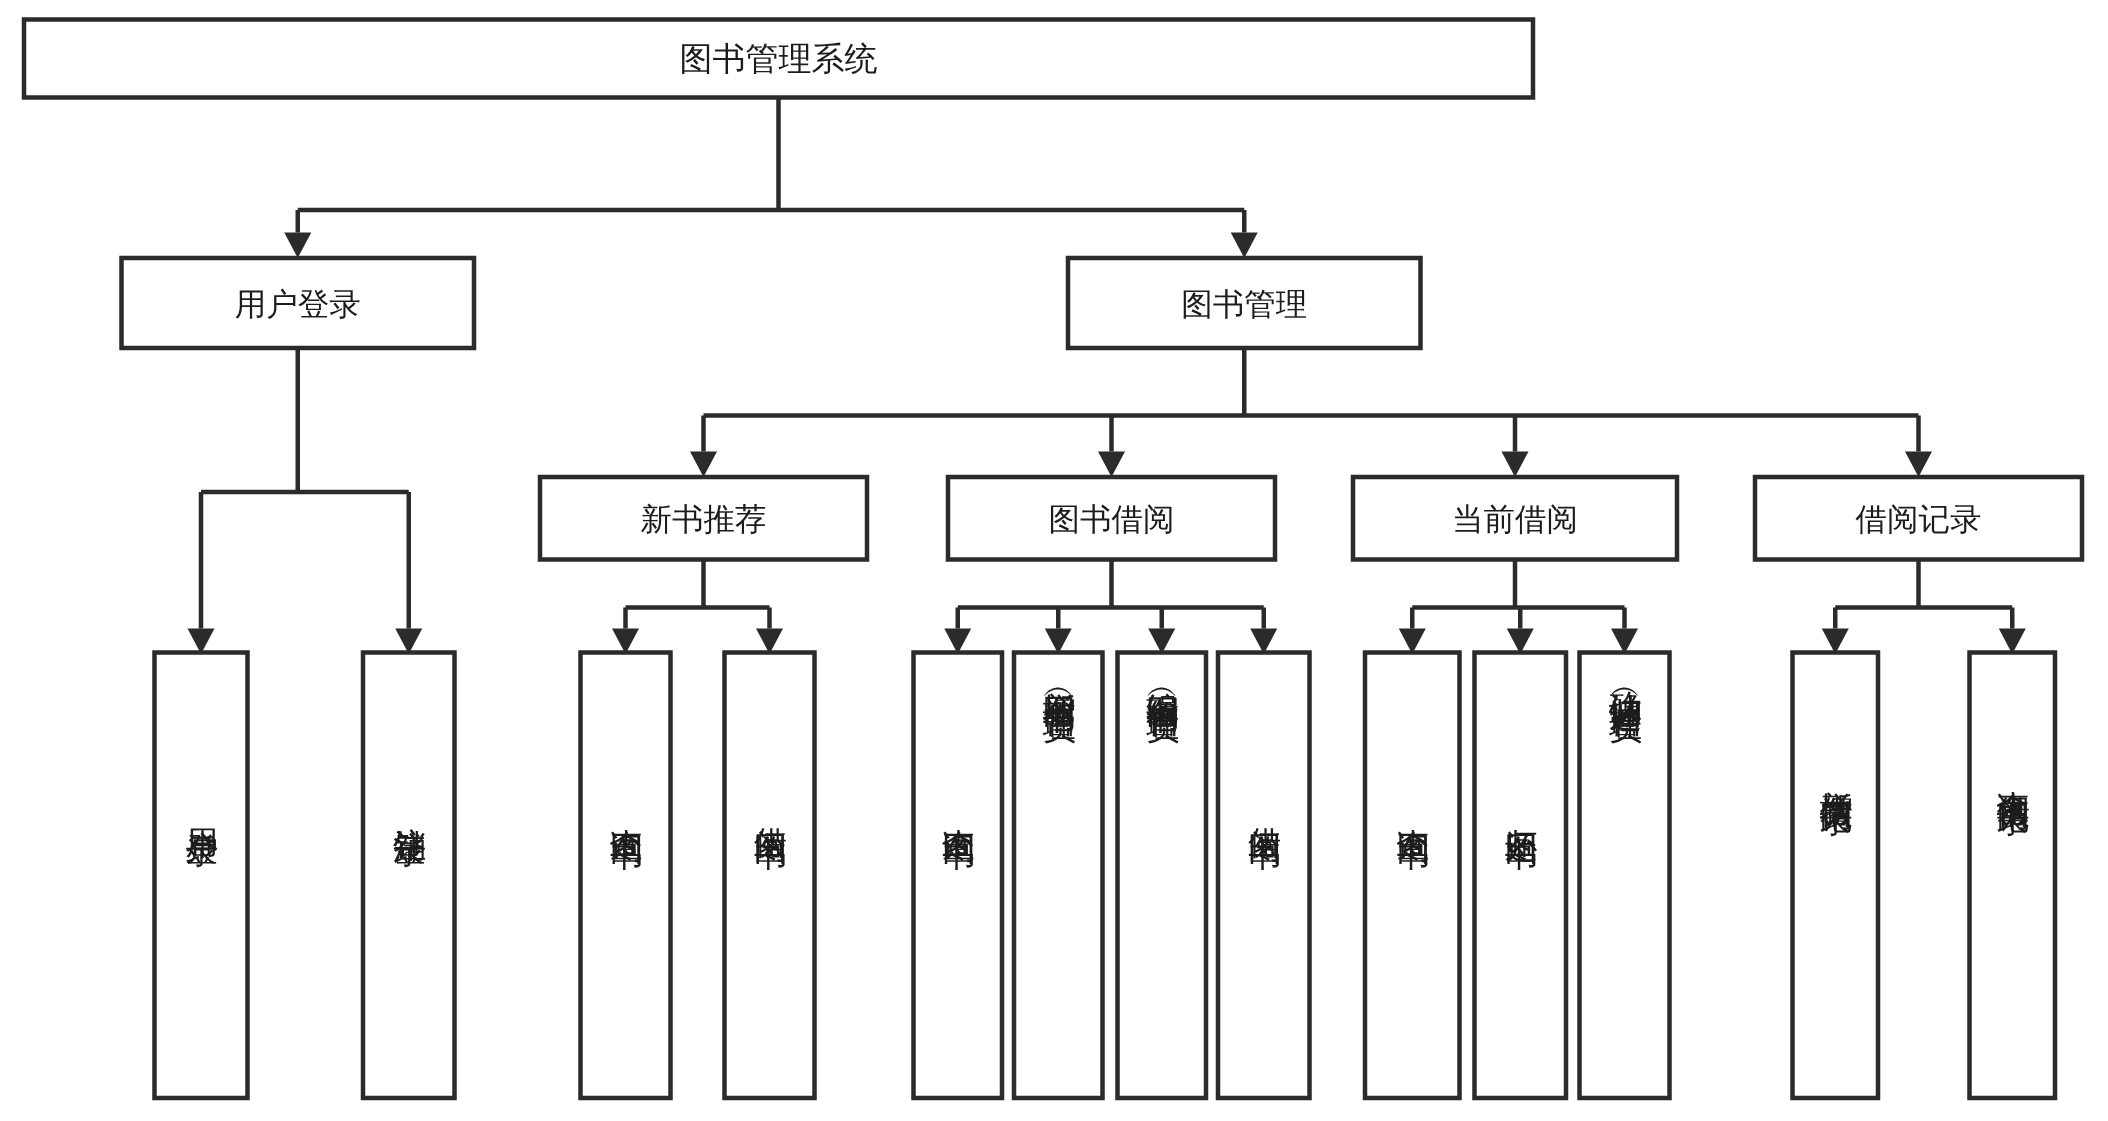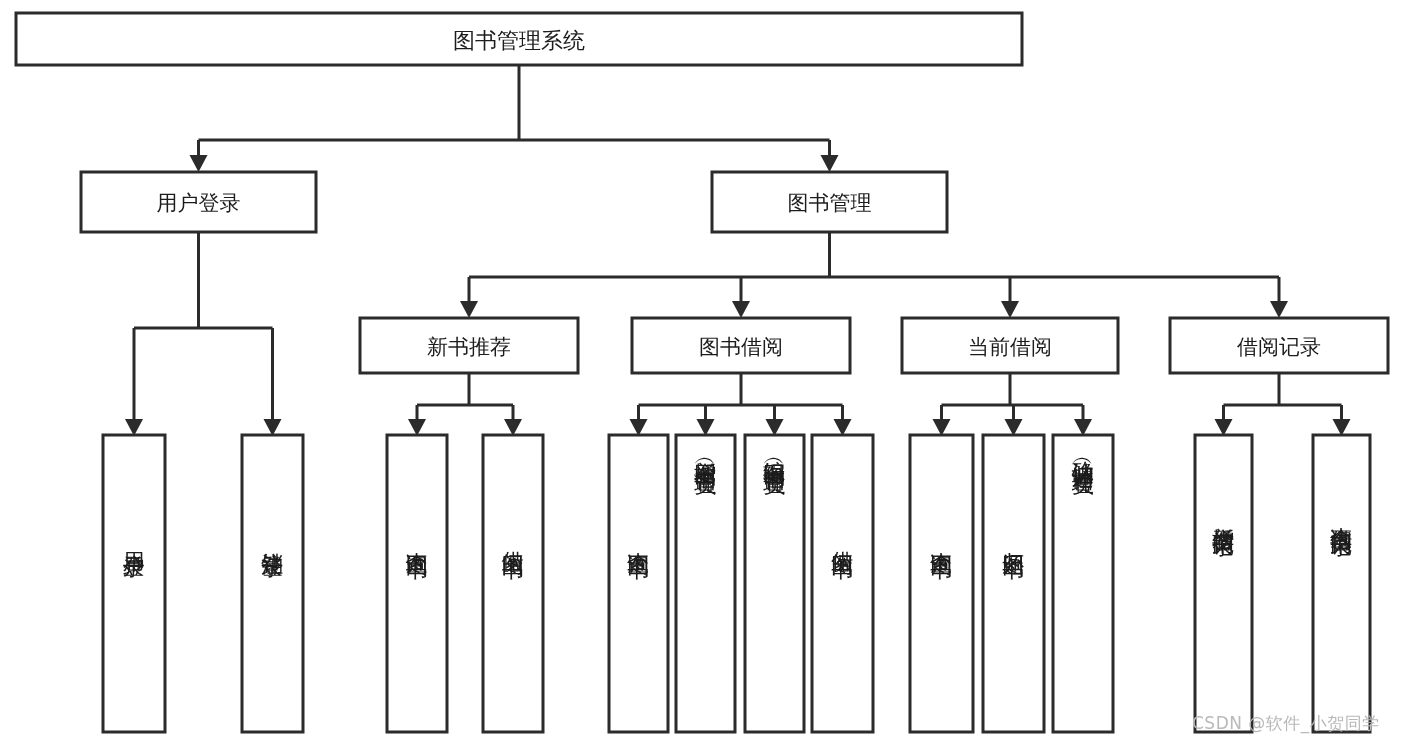--- a/index.html
+++ b/index.html
@@ -176,15 +176,14 @@
       <div class="vlabel" style="left: 692.5px; top: 443px; height: 283px;">新增图书（管理员）</div>
       <div class="vlabel" style="left: 761.5px; top: 443px; height: 283px;">编辑图书（管理员）</div>
       <div class="vlabel" style="left: 829.5px; top: 533.5px; height: 285px;">借阅图书</div>
       <div class="vlabel" style="left: 928.5px; top: 533.5px; height: 285px;">查询图书</div>
       <div class="vlabel" style="left: 1000.5px; top: 533.5px; height: 285px;">归还图书</div>
       <div class="vlabel" style="left: 1070px; top: 443px; height: 283px;">确认归还（管理员）</div>
       <div class="vlabel" style="left: 1210.5px; top: 508.5px; height: 285px;">新增借阅记录</div>
       <div class="vlabel" style="left: 1328.5px; top: 508.5px; height: 285px;">查询借阅记录</div>
     </div>
 
-  <div class="watermark" style="left: 1192px; top: 712px;">CSDN @软件_小贺同学</div>
 
 </div>
 
 </body></html>

